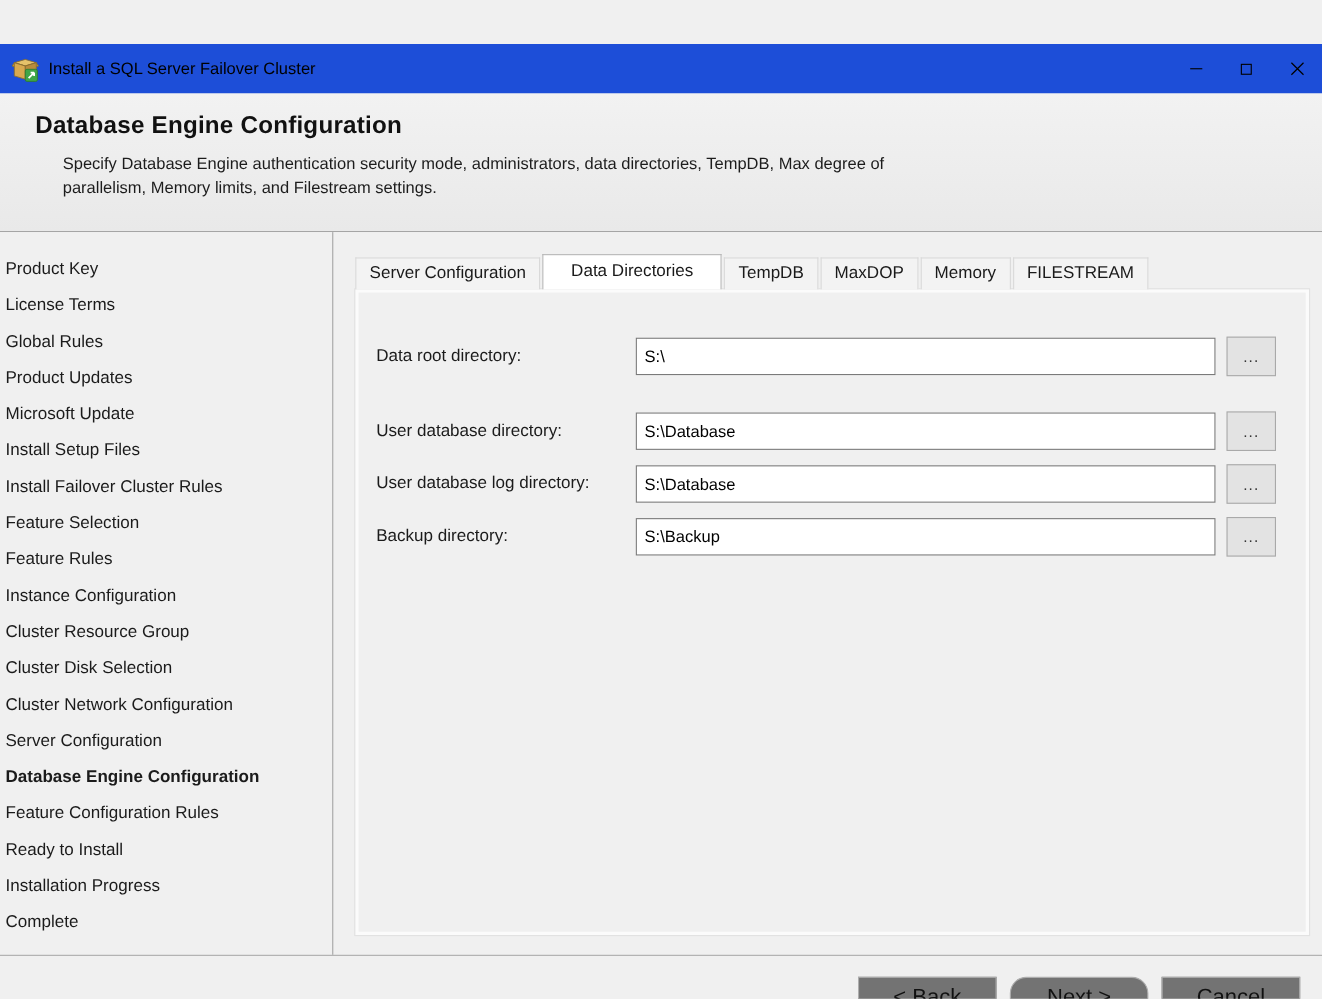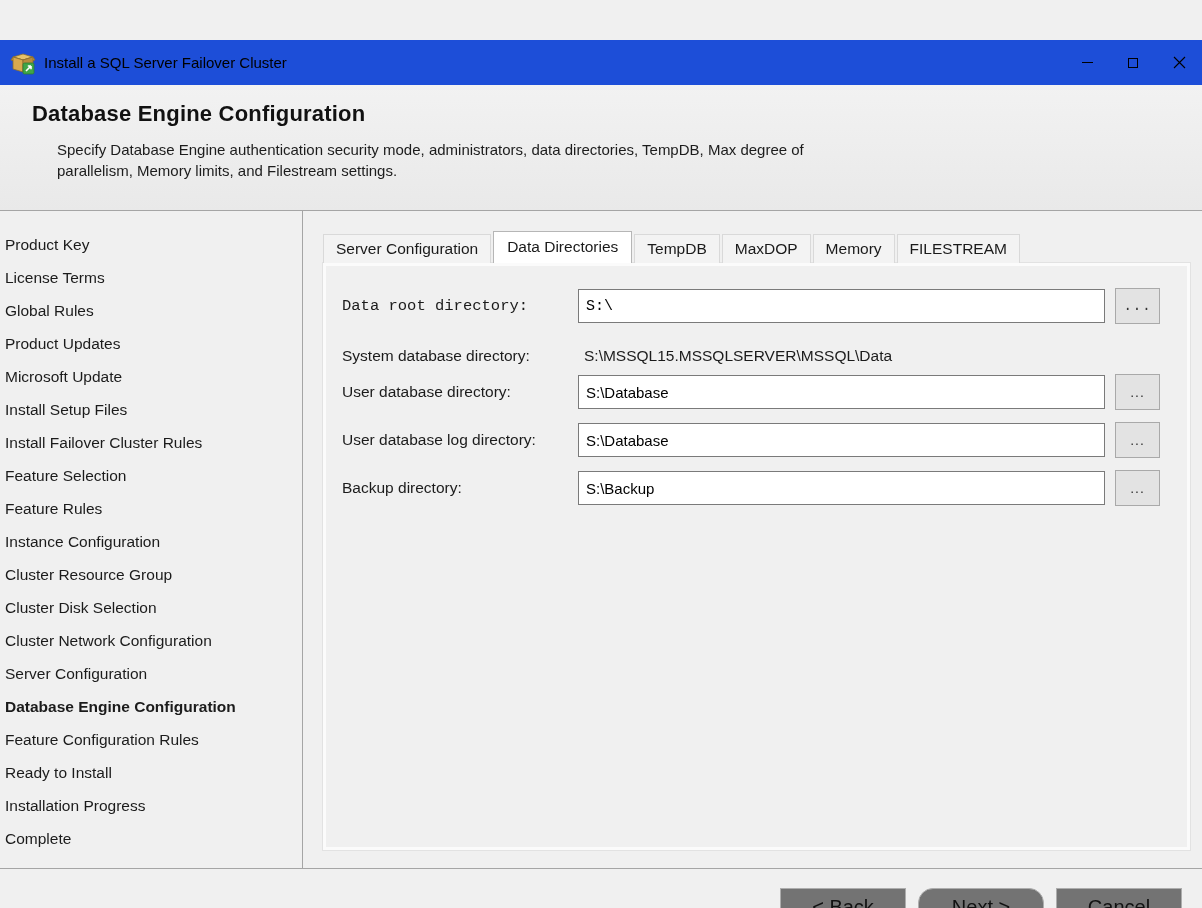--- a/index.html
+++ b/index.html
@@ -42,21 +42,21 @@
 
   
   .tabstrip { position: absolute; left: 20px; top: 20px; height: 32px; display: flex; align-items: flex-end; z-index: 2; }
   .tab {
     font-size: 15.5px; padding: 0 12px; height: 29px; line-height: 27px;
     background: #f3f3f3; border: 1px solid #d9d9d9; border-bottom: none;
     margin-right: 2px; color: #1a1a1a; cursor: default; white-space: nowrap;
   }
   .tab.active {
     height: 32px; line-height: 30px; background: #ffffff;
-    border: 1px solid #b6b6b6; border-bottom: none; padding: 0 13px;
+    border: 1px solid #b6b6b6; border-bottom: none; padding: 0 25px;
   }
 
   
   .panel {
     position: absolute; left: 20px; top: 52px; width: 867px; height: 587px;
     background: #f0f0f0; border: 3px solid #fbfbfb; outline: 1px solid #e2e2e2;
     z-index: 1;
   }
   .field-row { position: absolute; left: 0; width: 100%; height: 36px; }
   .field-label { position: absolute; left: 16px; top: 0; line-height: 36px; font-size: 15.5px; color: #1b1b1b; white-space: nowrap; }
@@ -158,30 +158,26 @@
       <div class="tab">Server Configuration</div>
       <div class="tab active">Data Directories</div>
       <div class="tab">TempDB</div>
       <div class="tab">MaxDOP</div>
       <div class="tab">Memory</div>
       <div class="tab">FILESTREAM</div>
     </div>
 
     <div class="panel">
 
-      <div class="field-row" style="top:22px;font-family:Liberation Mono, monospace;">
+      <div class="field-row" style="top:40px;">
         <div class="field-label">Data root directory:</div>
         <input class="field-input" type="text" value="S:\" style="">
         <button class="browse-btn">...</button>
       </div>
 
-      <div class="field-row" style="top:72px;">
-        <div class="field-label">System database directory:</div>
-        <div class="field-static">S:\MSSQL15.MSSQLSERVER\MSSQL\Data</div>
-      </div>
 
       <div class="field-row" style="top:108px;">
         <div class="field-label">User database directory:</div>
         <input class="field-input" type="text" value="S:\Database" style="">
         <button class="browse-btn">...</button>
       </div>
 
       <div class="field-row" style="top:156px;">
         <div class="field-label">User database log directory:</div>
         <input class="field-input" type="text" value="S:\Database" style="">

